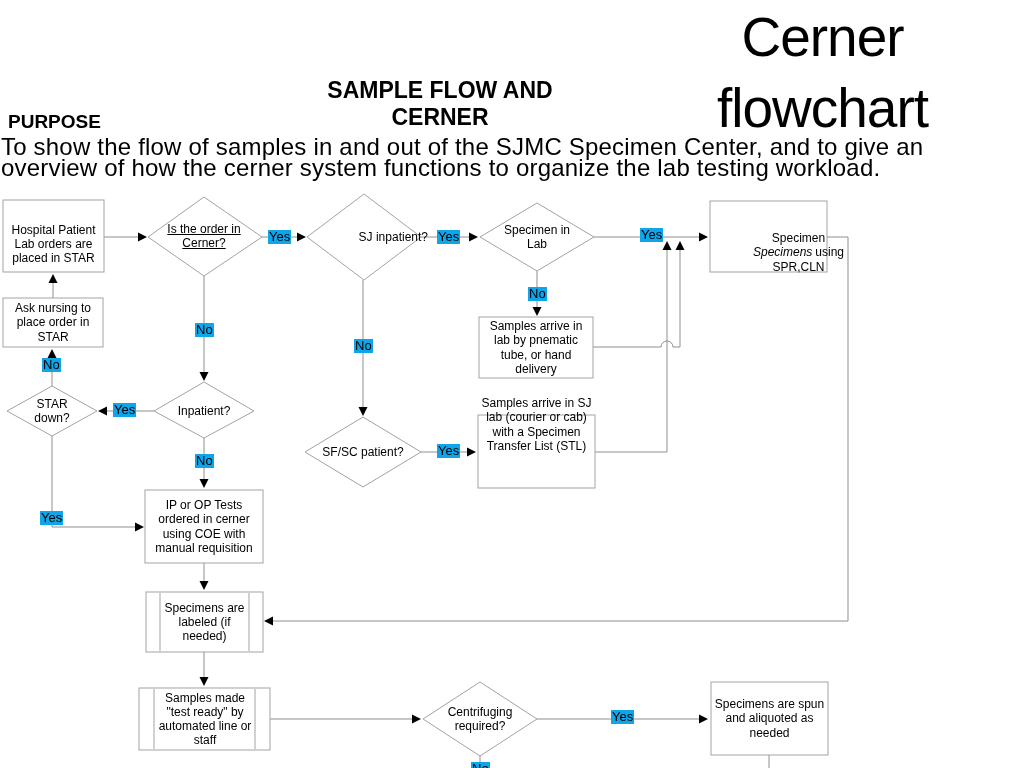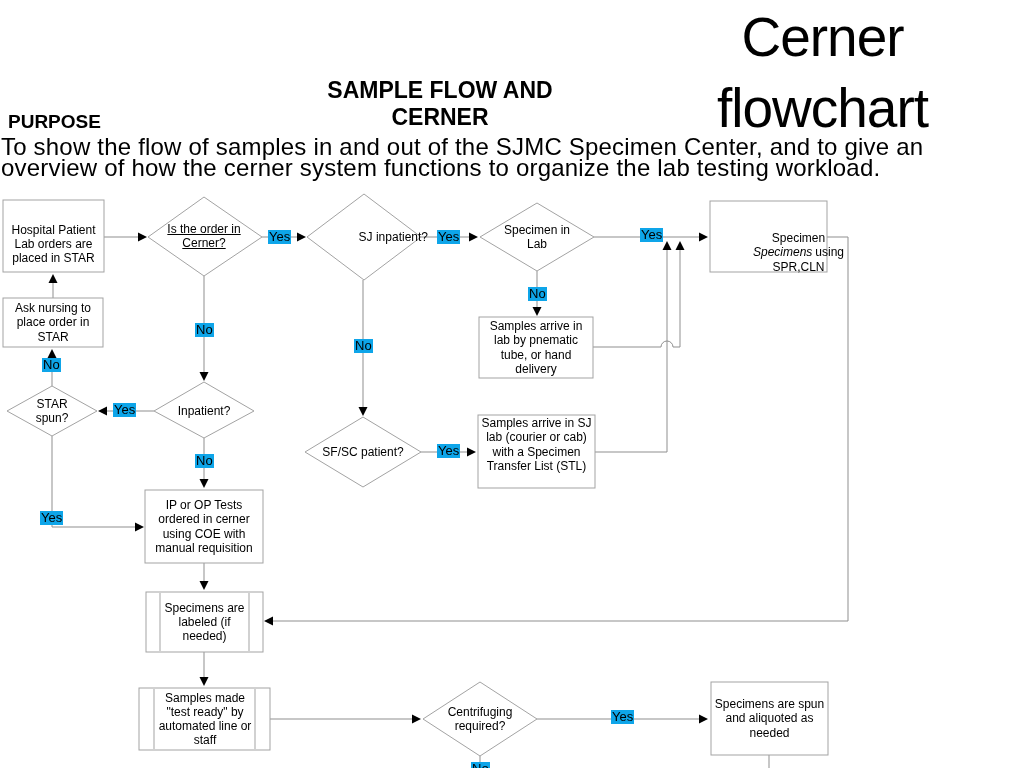--- a/index.html
+++ b/index.html
@@ -140,29 +140,29 @@
   <div class="node" style="left:497px;top:210px;width:80px;height:54px;">
       <span>Specimen in Lab</span>
     </div>
   <div class="node" style="left:712px;top:219px;width:113px;height:67px;margin-left:30px;">
     <span><span>Specimen</span><br><span class="it">Specimens</span><span class="sp">using</span><br><span>SPR,CLN</span></span>
   </div>
   <div class="node" style="left:481px;top:319px;width:110px;height:57px;">
       <span>Samples arrive in lab by pnematic tube, or hand delivery</span>
     </div>
   <div class="node" style="left:22px;top:391px;width:60px;height:40px;">
-      <span>STAR spun?</span>
+      <span>STAR down?</span>
     </div>
   <div class="node" style="left:154px;top:391px;width:100px;height:40px;">
       <span>Inpatient?</span>
     </div>
   <div class="node" style="left:308px;top:432px;width:110px;height:40px;">
       <span>SF/SC patient?</span>
     </div>
-  <div class="node" style="left:480px;top:417px;width:113px;height:55px;text-align:center;">
+  <div class="node" style="left:480px;top:397px;width:113px;height:55px;text-align:center;">
       <span>Samples arrive in SJ lab (courier or cab) with a Specimen Transfer List (STL)</span>
     </div>
   <div class="node" style="left:147px;top:492px;width:114px;height:69px;">
       <span>IP or OP Tests ordered in cerner using COE with manual requisition</span>
     </div>
   <div class="node" style="left:161px;top:594px;width:87px;height:56px;">
       <span>Specimens are labeled (if needed)</span>
     </div>
   <div class="node" style="left:156px;top:690px;width:98px;height:58px;">
       <span>Samples made "test ready" by automated line or staff</span>

